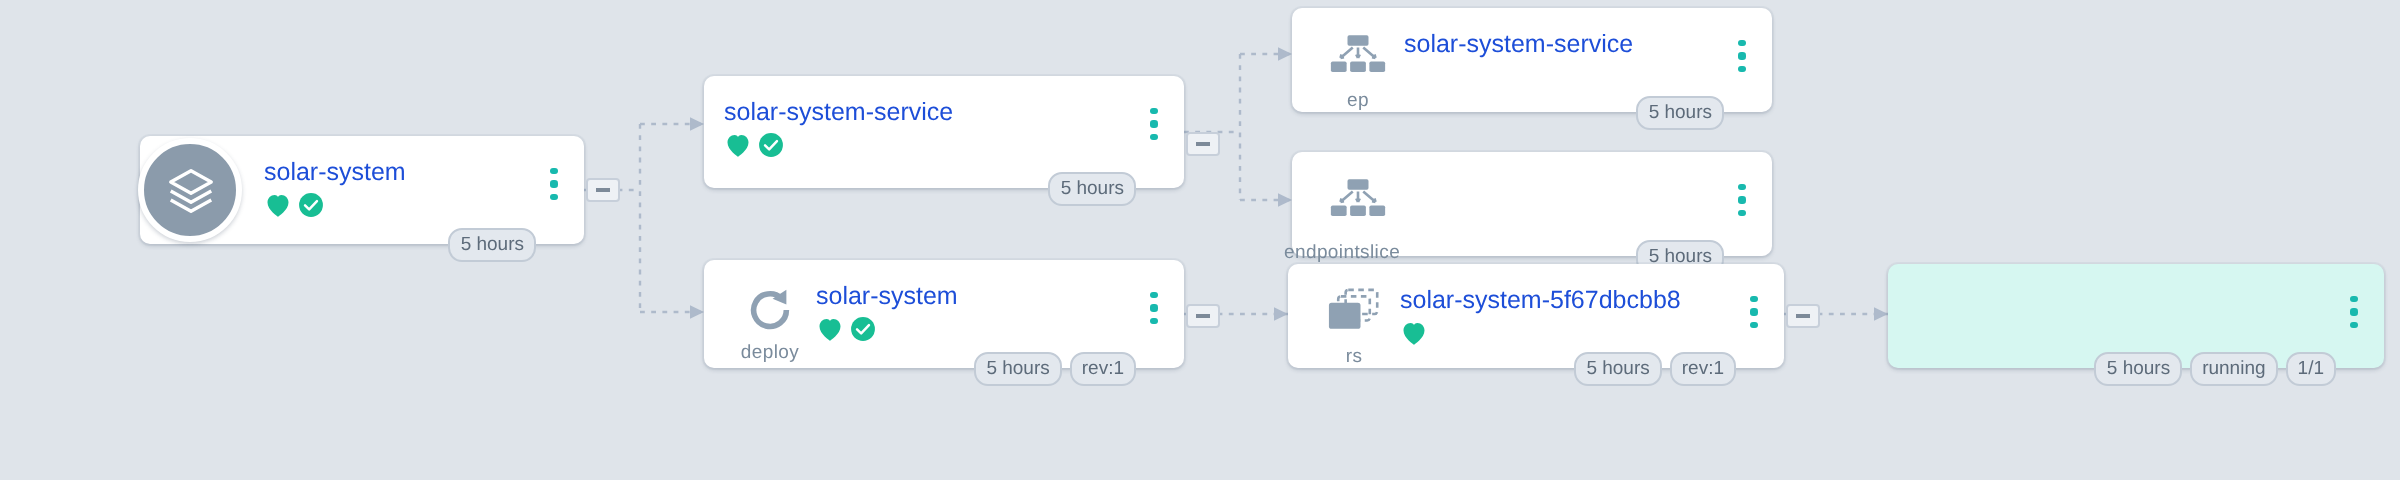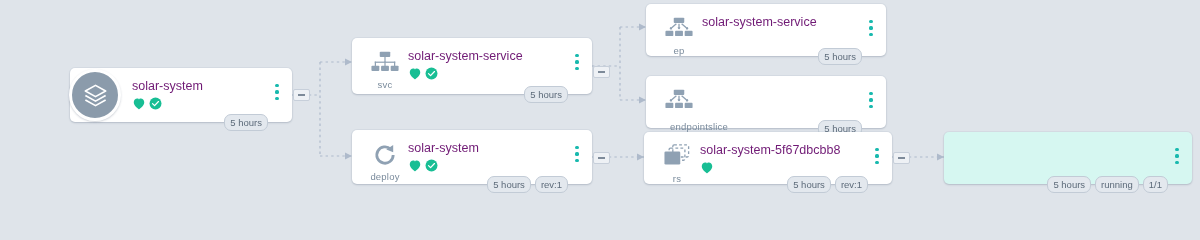--- a/index.html
+++ b/index.html
@@ -43,21 +43,21 @@
   }
   .kind-icon{height:28px;display:flex;align-items:center;justify-content:center;color:#8fa1b3;}
   .kind-label{
     font-size:9.5px;color:#7a8b9c;margin-top:2px;letter-spacing:.2px;
     white-space:nowrap;
   }
 
   
   .text-col{flex:1;min-width:0;padding-top:2px;}
   .node-title{
-    font-size:12.5px;color:#701a75;line-height:15px;
+    font-size:12.5px;color:#1d4ed8;line-height:15px;
     white-space:nowrap;overflow:hidden;text-overflow:ellipsis;
   }
   .health-row{margin-top:3px;display:flex;align-items:center;gap:3px;height:15px;}
 
   
   .kebab{
     position:absolute;right:9px;top:16px;
     width:12px;height:16px;
     display:flex;flex-direction:column;justify-content:space-between;align-items:center;
     cursor:pointer;
@@ -170,36 +170,20 @@
     <div class="badges">
       <span class="badge">5 hours</span>
     </div>
     <div class="collapse-handle" style="right:-18px;top:50%;transform:translateY(-50%);">
         <span></span>
       </div>
   </div>
 
   <div class="node" style="left:352px;top:38px;width:240px;height:56px;">
     <div class="node-inner">
-      <div class="kind-col">
-        <div class="kind-icon">
-          <svg width="28" height="24" viewBox="0 0 32 26" fill="#8fa1b3">
-            <rect x="10" y="0" width="12" height="6" rx="1"></rect>
-            <rect x="15.3" y="6" width="1.4" height="6"></rect>
-            <rect x="4.3" y="11.4" width="23.4" height="1.4"></rect>
-            <rect x="4.3" y="11.4" width="1.4" height="5"></rect>
-            <rect x="15.3" y="11.4" width="1.4" height="5"></rect>
-            <rect x="26.3" y="11.4" width="1.4" height="5"></rect>
-            <rect x="0.5" y="16" width="9" height="6" rx="1"></rect>
-            <rect x="11.5" y="16" width="9" height="6" rx="1"></rect>
-            <rect x="22.5" y="16" width="9" height="6" rx="1"></rect>
-          </svg>
-        </div>
-        <div class="kind-label">svc</div>
-      </div>
       <div class="text-col">
         <div class="node-title">solar-system-service</div>
         <div class="health-row">
           <span>
             <svg width="14" height="13" viewBox="0 0 24 22">
                 <path fill="#18be94" d="M12 21s-9-5.7-9-12.2C3 5 5.9 2.4 9 2.4c1.8 0 3 .9 3 2 0-1.1 1.2-2 3-2 3.1 0 6 2.6 6 6.4C21 15.3 12 21 12 21z"></path>
               </svg>
           </span>
           <span>
             <svg width="13" height="13" viewBox="0 0 24 24">
@@ -260,21 +244,21 @@
           <svg width="28" height="24" viewBox="0 0 32 26" fill="#8fa1b3">
             <rect x="10" y="0" width="12" height="6" rx="1"></rect>
             <path d="M16 7 L16 13 M16 13 L15 11 M16 13 L17 11" stroke="#8fa1b3" stroke-width="1.5" fill="none"></path>
             <path d="M13 7 L6 13 M6 13 L8 12.6 M6 13 L6.6 11" stroke="#8fa1b3" stroke-width="1.5" fill="none"></path>
             <path d="M19 7 L26 13 M26 13 L24 12.6 M26 13 L25.4 11" stroke="#8fa1b3" stroke-width="1.5" fill="none"></path>
             <rect x="0.5" y="15" width="9" height="6" rx="1"></rect>
             <rect x="11.5" y="15" width="9" height="6" rx="1"></rect>
             <rect x="22.5" y="15" width="9" height="6" rx="1"></rect>
           </svg>
         </div>
-        <div class="kind-label" style="position:absolute;left:-4px;bottom:-4px;margin-left:28px;">endpointslice</div>
+        <div class="kind-label" style="position:absolute;left:-4px;bottom:-4px;">endpointslice</div>
       </div>
       <div class="kebab">
           <i></i>
           <i></i>
           <i></i>
         </div>
     </div>
     <div class="badges">
       <span class="badge">5 hours</span>
     </div>

